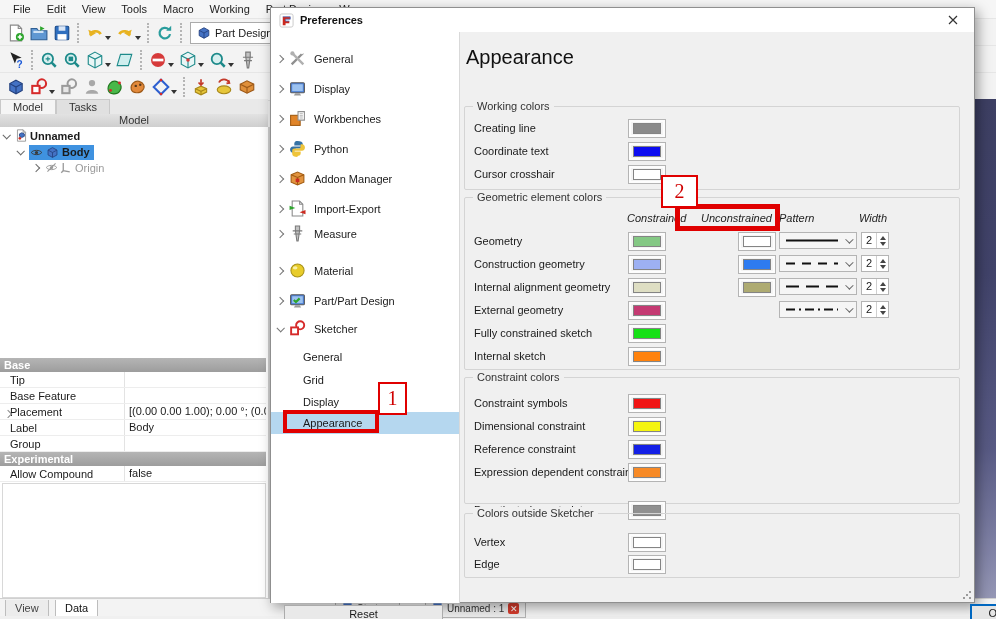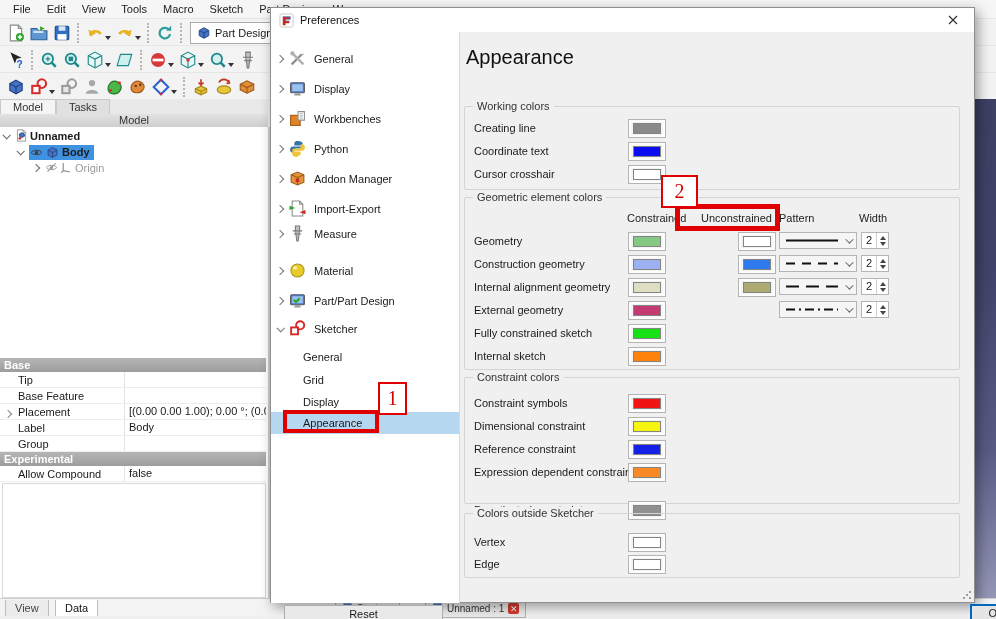--- a/index.html
+++ b/index.html
@@ -28,56 +28,56 @@
   .tree-row{position:relative;height:16px;display:flex;align-items:center;}
   .tree-row svg{width:13px;height:13px;margin-right:2px;}
   .chev{display:inline-block;width:5px;height:5px;border-right:1.4px solid #6a6a6a;border-bottom:1.4px solid #6a6a6a;margin:0 6px 0 3px;}
   .chev.down{transform:rotate(45deg) translateY(-1px);}
   .chev.right{transform:rotate(-45deg);}
   .tree-label{white-space:nowrap;}
   .tree-sel{background:#3f92e0;padding:1px 4px 1px 1px;display:flex;align-items:center;}
   #props{position:absolute;left:0;top:358px;width:266px;}
   .prop-hdr{height:14px;background:linear-gradient(#b5b5b5,#9d9d9d);color:#fff;font-weight:bold;line-height:14px;padding-left:4px;}
   .prop-row{height:15px;display:flex;border-bottom:1px solid #ededed;align-items:center;}
-  .prop-name{width:124px;padding-left:18px;box-sizing:border-box;position:relative;white-space:nowrap;overflow:hidden;}
+  .prop-name{width:124px;padding-left:10px;box-sizing:border-box;position:relative;white-space:nowrap;overflow:hidden;}
   .prop-exp{position:absolute;left:5px;top:5px;width:5px;height:5px;border-right:1.3px solid #888;border-bottom:1.3px solid #888;transform:rotate(-45deg);}
   .prop-val{flex:1;border-left:1px solid #e3e3e3;padding-left:4px;white-space:nowrap;overflow:hidden;height:100%;line-height:15px;}
   #empty-box{position:absolute;left:2px;top:483px;width:262px;height:113px;background:#fff;border:1px solid #d8d8d8;}
   #left-bottom{position:absolute;left:0;top:598px;width:996px;height:18px;background:#f3f3f3;border-top:1px solid #d0d0d0;}
   .b-tab{position:absolute;top:1px;height:16px;padding:0 9px;line-height:16px;border:1px solid #bdbdbd;border-top:none;background:#ececec;color:#444;}
   .b-tab.active{background:#fff;color:#111;}
   #statusbar{position:absolute;left:0;top:616px;width:996px;height:3px;background:#f0f0f0;}
   #viewport{position:absolute;left:270px;top:99px;width:726px;height:499px;background:linear-gradient(180deg,#3d3f63 0%,#41436a 35%,#585a84 70%,#8385a8 92%,#9597b5 100%);}
   .mdi-tab{position:absolute;top:0;height:17px;background:#ececec;border:1px solid #b3b3b3;display:flex;align-items:center;gap:4px;padding:0 6px;font-size:10px;color:#333;}
   .mdi-tab svg{width:11px;height:11px;}
   .mdi-close{width:11px;height:11px;border-radius:2px;display:flex;align-items:center;justify-content:center;font-size:9px;color:#666;}
   .mdi-close.red{background:#d43b2c;color:#fff;}
   
   #dialog{position:absolute;left:270px;top:7px;width:705px;height:596px;background:#f0f0f0;border:1px solid #8f8f8f;box-shadow:3px 4px 12px rgba(0,0,0,.38);box-sizing:border-box;z-index:40;}
   #dlg-titlebar{position:absolute;left:0;top:0;width:100%;height:24px;background:#fff;display:flex;align-items:center;}
-  #dlg-title{margin-left:6px;color:#111;}
+  #dlg-title{margin-left:6px;color:#111;font-weight:bold;}
   #dlg-icon{width:15px;height:15px;margin-left:8px;}
   #dlg-close{position:absolute;right:0;top:0;width:42px;height:24px;display:flex;align-items:center;justify-content:center;}
   #dlg-close svg{width:10px;height:10px;}
   #dlg-sidebar{position:absolute;left:0;top:24px;width:188px;height:571px;background:#fff;border-right:1px solid #d9d9d9;}
   .side-item{position:absolute;left:0;width:188px;display:flex;align-items:center;}
   .side-item svg{width:17px;height:17px;margin-right:8px;}
   .side-item .chev{margin:0 6px 0 6px;border-color:#777;}
   .side-child{position:absolute;left:0;width:188px;display:flex;align-items:center;padding-left:32px;box-sizing:border-box;}
   .side-child.selected{background:#b5d7ef;}
   #reset-btn{position:absolute;left:13px;top:573px;width:157px;height:17px;background:#e9e9e9;border:1px solid #ababab;text-align:center;line-height:16px;}
   #dlg-page{position:absolute;left:189px;top:24px;right:0;bottom:0;background:#f0f0f0;}
   #page-title{position:absolute;left:6px;top:14px;font-size:20px;color:#111;}
   .groupbox{position:absolute;left:4px;width:496px;border:1px solid #d4d4d4;border-radius:2px;box-sizing:border-box;}
   .legend{position:absolute;top:-7px;left:8px;background:#f0f0f0;padding:0 4px;color:#333;}
   .crow{position:absolute;left:0;width:100%;height:20px;display:flex;align-items:center;}
   .crow-label{position:absolute;left:9px;white-space:nowrap;}
   .swatch{position:absolute;width:36px;height:17px;background:#f4f4f4;border:1px solid #b4b4b4;box-shadow:inset 0 0 0 2px #fdfdfd;display:flex;align-items:center;justify-content:center;}
   .swatch i{display:block;width:26px;height:9px;border:1px solid #848484;}
-  .colhead{position:absolute;color:#222;white-space:nowrap;}
+  .colhead{position:absolute;color:#222;white-space:nowrap;font-style:italic;}
   .pat-combo{position:absolute;width:78px;height:17px;background:#f5f5f5;border:1px solid #b4b4b4;display:flex;align-items:center;box-sizing:border-box;}
   .pat-combo svg{width:58px;height:11px;margin-left:3px;}
   .combo-chev{width:5px;height:5px;border-right:1.4px solid #666;border-bottom:1.4px solid #666;transform:rotate(45deg) translateY(-2px);margin-left:4px;}
   .spin{position:absolute;width:28px;height:17px;background:#fff;border:1px solid #b4b4b4;box-sizing:border-box;display:flex;}
   .spin .val{flex:1;text-align:center;line-height:15px;}
   .spin .arr{width:11px;border-left:1px solid #d0d0d0;display:flex;flex-direction:column;align-items:center;justify-content:center;gap:2px;}
   .tri-up{width:0;height:0;border-left:3px solid transparent;border-right:3px solid transparent;border-bottom:4px solid #444;}
   .tri-dn{width:0;height:0;border-left:3px solid transparent;border-right:3px solid transparent;border-top:4px solid #444;}
   .dlg-btn{position:absolute;top:572px;height:18px;background:#e5e5e5;border:1px solid #adadad;text-align:center;line-height:16px;box-sizing:border-box;}
   .dlg-btn.default{border-color:#0067c0;box-shadow:0 0 0 1px #0067c0 inset;}
@@ -95,21 +95,21 @@
 <body>
 
 <div id="screen">
 
   <div id="menubar">
       <span class="menu-item">File</span>
       <span class="menu-item">Edit</span>
       <span class="menu-item">View</span>
       <span class="menu-item">Tools</span>
       <span class="menu-item">Macro</span>
-      <span class="menu-item">Sketch</span>
+      <span class="menu-item">Working</span>
       <span class="menu-item">Part Design</span>
       <span class="menu-item">W</span>
     </div>
   <div id="tb1" class="toolbar" style="padding-left: 4px;">
       <span class="icon-btn">
         <svg viewBox="0 0 16 16">
           <path d="M3 1h7l3 3v11H3z" fill="#fff" stroke="#8a8a8a"></path>
           <path d="M10 1v3h3" fill="none" stroke="#8a8a8a"></path>
           <circle cx="11.5" cy="11.5" r="3.6" fill="#2da52d"></circle>
           <path d="M11.5 9.5v4M9.5 11.5h4" stroke="#fff" stroke-width="1.4"></path>

